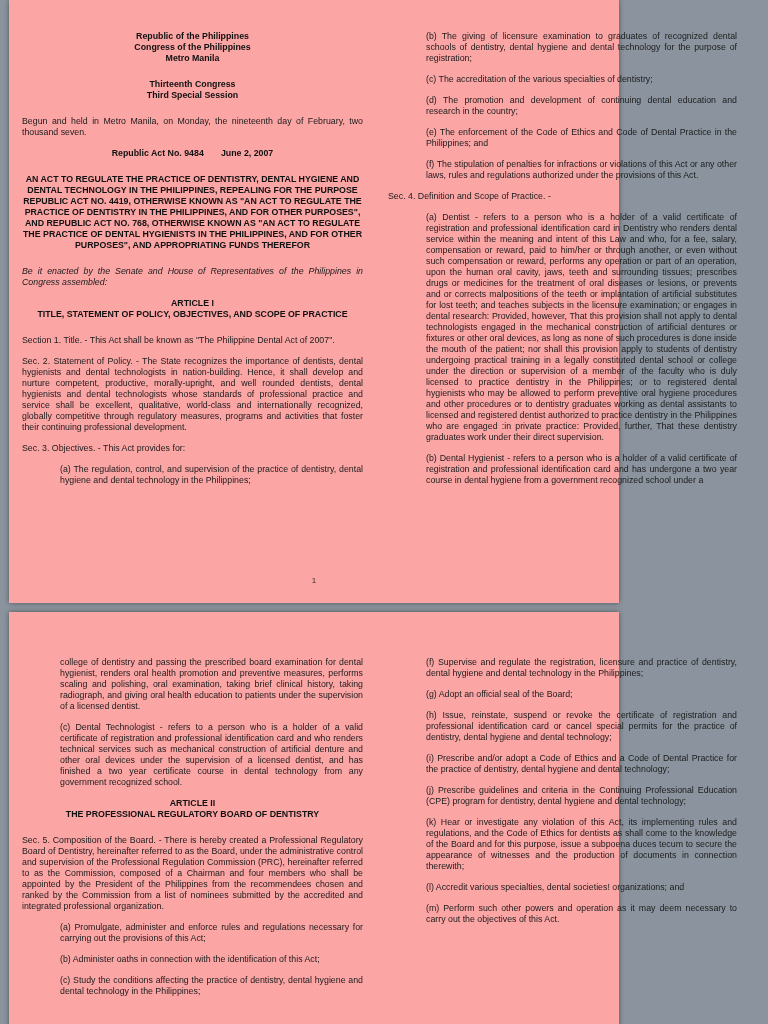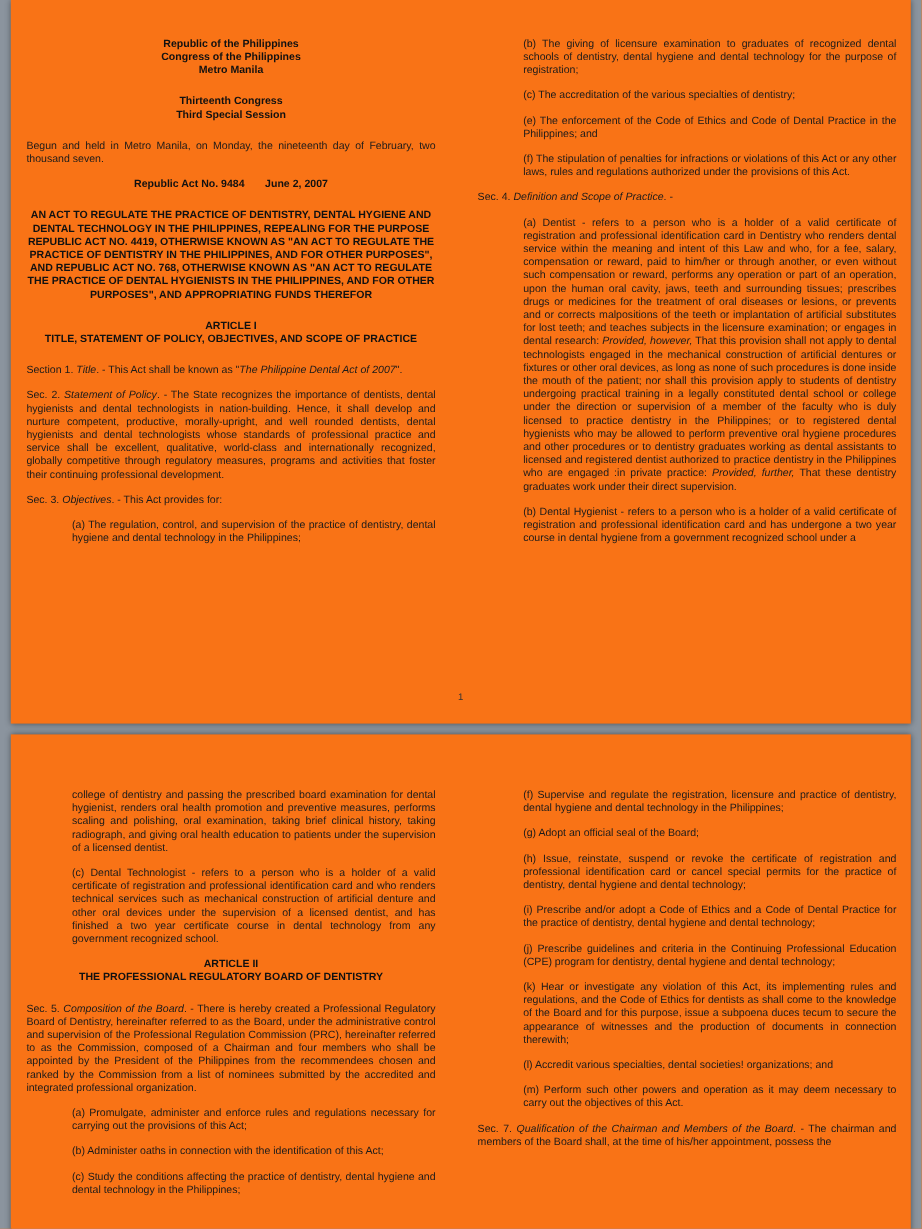--- a/index.html
+++ b/index.html
@@ -8,48 +8,48 @@
   body {
     position:relative;
     overflow:hidden;
     background:#8b949e;
     font-family:"Liberation Sans", sans-serif;
   }
   .viewer { position:absolute; inset:0; }
   .page {
     position:absolute;
     left:9px;
-    width:750px;
-    background:#f97316;
+    width:610px;
+    background:#fca5a5;
     box-shadow:0 0 5px rgba(0,0,0,0.45);
   }
   .page-1 { top:0; height:603px; }
   .page-2 { top:612px; height:640px; }
   .col {
     position:absolute;
     top:31px;
     font-size:8.8px;
     line-height:11px;
     color:#1b1b1b;
     text-align:justify;
   }
   .page-2 .col { top:45px; }
   .col-l { left:13px;  width:341px; }
-  .col-r { left:389px; width:349px; }
+  .col-r { left:379px; width:349px; }
   .blk { margin:0 0 10px 0; }
   .blk.head {
     font-weight:bold;
     text-align:center;
     white-space:pre-line;
     margin-bottom:15px;
     color:#111111;
   }
   .blk.indent { padding-left:38px; }
   .blk.italic { font-style:italic; }
-  .it { font-style:italic; }
+  .it { }
   .page-number {
     position:absolute;
     left:0; right:0;
     bottom:18px;
     text-align:center;
     font-size:8px;
     color:#333333;
   }
 </style>
 </head>
@@ -60,30 +60,32 @@
   <div class="page page-1">
     <div class="col col-l">
         <p class="blk head"><span>Republic of the Philippines
 Congress of the Philippines
 Metro Manila</span></p>
         <p class="blk head"><span>Thirteenth Congress
 Third Special Session</span></p>
         <p class="blk body"><span>Begun and held in Metro Manila, on Monday, the nineteenth day of February, two thousand seven.</span></p>
         <p class="blk head"><span>Republic Act No. 9484 &nbsp;&nbsp;&nbsp;&nbsp;&nbsp; June 2, 2007</span></p>
         <p class="blk head"><span>AN ACT TO REGULATE THE PRACTICE OF DENTISTRY, DENTAL HYGIENE AND DENTAL TECHNOLOGY IN THE PHILIPPINES, REPEALING FOR THE PURPOSE REPUBLIC ACT NO. 4419, OTHERWISE KNOWN AS "AN ACT TO REGULATE THE PRACTICE OF DENTISTRY IN THE PHILIPPINES, AND FOR OTHER PURPOSES", AND REPUBLIC ACT NO. 768, OTHERWISE KNOWN AS "AN ACT TO REGULATE THE PRACTICE OF DENTAL HYGIENISTS IN THE PHILIPPINES, AND FOR OTHER PURPOSES", AND APPROPRIATING FUNDS THEREFOR</span></p>
+        <p class="blk italic"><span>Be it enacted by the Senate and House of Representatives of the Philippines in Congress assembled:</span></p>
         <p class="blk head"><span>ARTICLE I
 TITLE, STATEMENT OF POLICY, OBJECTIVES, AND SCOPE OF PRACTICE</span></p>
         <p class="blk body"><span>Section 1. </span><span class="it">Title</span><span>. - This Act shall be known as "</span><span class="it">The Philippine Dental Act of 2007</span><span>".</span></p>
         <p class="blk body"><span>Sec. 2. </span><span class="it">Statement of Policy</span><span>. - The State recognizes the importance of dentists, dental hygienists and dental technologists in nation-building. Hence, it shall develop and nurture competent, productive, morally-upright, and well rounded dentists, dental hygienists and dental technologists whose standards of professional practice and service shall be excellent, qualitative, world-class and internationally recognized, globally competitive through regulatory measures, programs and activities that foster their continuing professional development.</span></p>
         <p class="blk body"><span>Sec. 3. </span><span class="it">Objectives</span><span>. - This Act provides for:</span></p>
         <p class="blk indent"><span>(a) The regulation, control, and supervision of the practice of dentistry, dental hygiene and dental technology in the Philippines;</span></p>
       </div>
     <div class="col col-r">
         <p class="blk indent"><span>(b) The giving of licensure examination to graduates of recognized dental schools of dentistry, dental hygiene and dental technology for the purpose of registration;</span></p>
         <p class="blk indent"><span>(c) The accreditation of the various specialties of dentistry;</span></p>
+        <p class="blk indent"><span>(d) The promotion and development of continuing dental education and research in the country;</span></p>
         <p class="blk indent"><span>(e) The enforcement of the Code of Ethics and Code of Dental Practice in the Philippines; and</span></p>
         <p class="blk indent"><span>(f) The stipulation of penalties for infractions or violations of this Act or any other laws, rules and regulations authorized under the provisions of this Act.</span></p>
         <p class="blk body"><span>Sec. 4. </span><span class="it">Definition and Scope of Practice</span><span>. -</span></p>
         <p class="blk indent"><span>(a) Dentist - refers to a person who is a holder of a valid certificate of registration and professional identification card in Dentistry who renders dental service within the meaning and intent of this Law and who, for a fee, salary, compensation or reward, paid to him/her or through another, or even without such compensation or reward, performs any operation or part of an operation, upon the human oral cavity, jaws, teeth and surrounding tissues; prescribes drugs or medicines for the treatment of oral diseases or lesions, or prevents and or corrects malpositions of the teeth or implantation of artificial substitutes for lost teeth; and teaches subjects in the licensure examination; or engages in dental research: </span><span class="it">Provided, however,</span><span> That this provision shall not apply to dental technologists engaged in the mechanical construction of artificial dentures or fixtures or other oral devices, as long as none of such procedures is done inside the mouth of the patient; nor shall this provision apply to students of dentistry undergoing practical training in a legally constituted dental school or college under the direction or supervision of a member of the faculty who is duly licensed to practice dentistry in the Philippines; or to registered dental hygienists who may be allowed to perform preventive oral hygiene procedures and other procedures or to dentistry graduates working as dental assistants to licensed and registered dentist authorized to practice dentistry in the Philippines who are engaged :in private practice: </span><span class="it">Provided, further,</span><span> That these dentistry graduates work under their direct supervision.</span></p>
         <p class="blk indent"><span>(b) Dental Hygienist - refers to a person who is a holder of a valid certificate of registration and professional identification card and has undergone a two year course in dental hygiene from a government recognized school under a</span></p>
       </div>
     <div class="page-number">1</div>
   </div>
 
   <div class="page page-2">
@@ -99,17 +101,16 @@
       </div>
     <div class="col col-r">
         <p class="blk indent"><span>(f) Supervise and regulate the registration, licensure and practice of dentistry, dental hygiene and dental technology in the Philippines;</span></p>
         <p class="blk indent"><span>(g) Adopt an official seal of the Board;</span></p>
         <p class="blk indent"><span>(h) Issue, reinstate, suspend or revoke the certificate of registration and professional identification card or cancel special permits for the practice of dentistry, dental hygiene and dental technology;</span></p>
         <p class="blk indent"><span>(i) Prescribe and/or adopt a Code of Ethics and a Code of Dental Practice for the practice of dentistry, dental hygiene and dental technology;</span></p>
         <p class="blk indent"><span>(j) Prescribe guidelines and criteria in the Continuing Professional Education (CPE) program for dentistry, dental hygiene and dental technology;</span></p>
         <p class="blk indent"><span>(k) Hear or investigate any violation of this Act, its implementing rules and regulations, and the Code of Ethics for dentists as shall come to the knowledge of the Board and for this purpose, issue a subpoena duces tecum to secure the appearance of witnesses and the production of documents in connection therewith;</span></p>
         <p class="blk indent"><span>(l) Accredit various specialties, dental societies! organizations; and</span></p>
         <p class="blk indent"><span>(m) Perform such other powers and operation as it may deem necessary to carry out the objectives of this Act.</span></p>
-        <p class="blk body"><span>Sec. 7. </span><span class="it">Qualification of the Chairman and Members of the Board</span><span>. - The chairman and members of the Board shall, at the time of his/her appointment, possess the</span></p>
       </div>
   </div>
 
 </div>
 
 </body></html>

